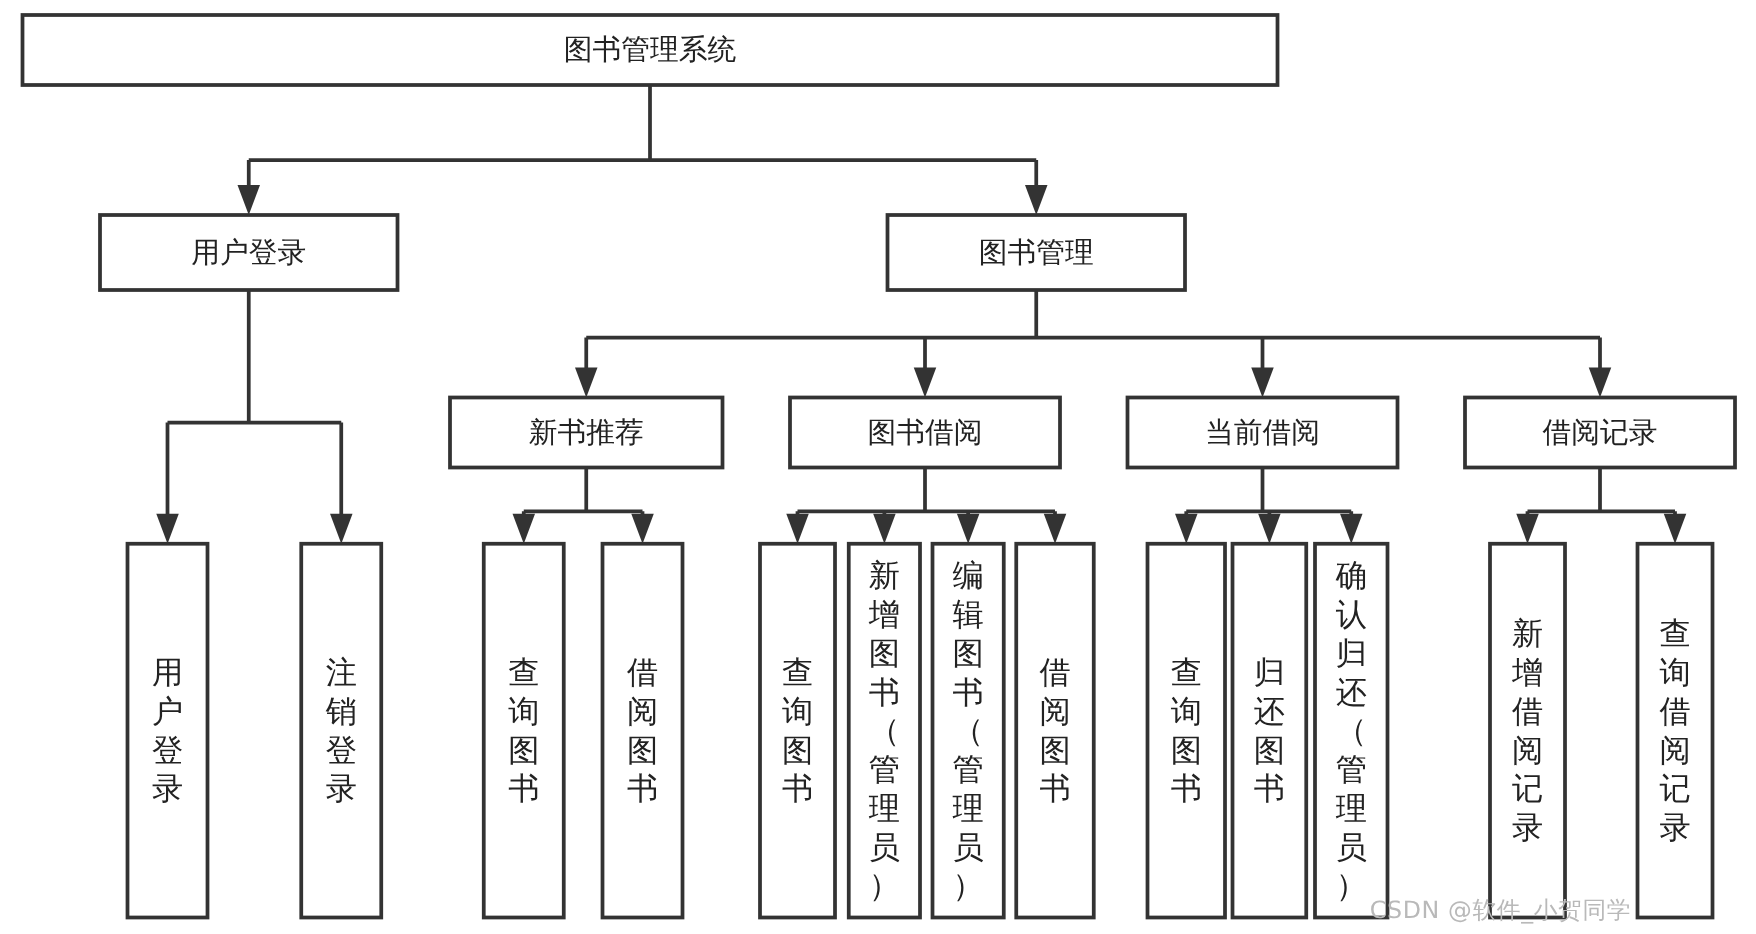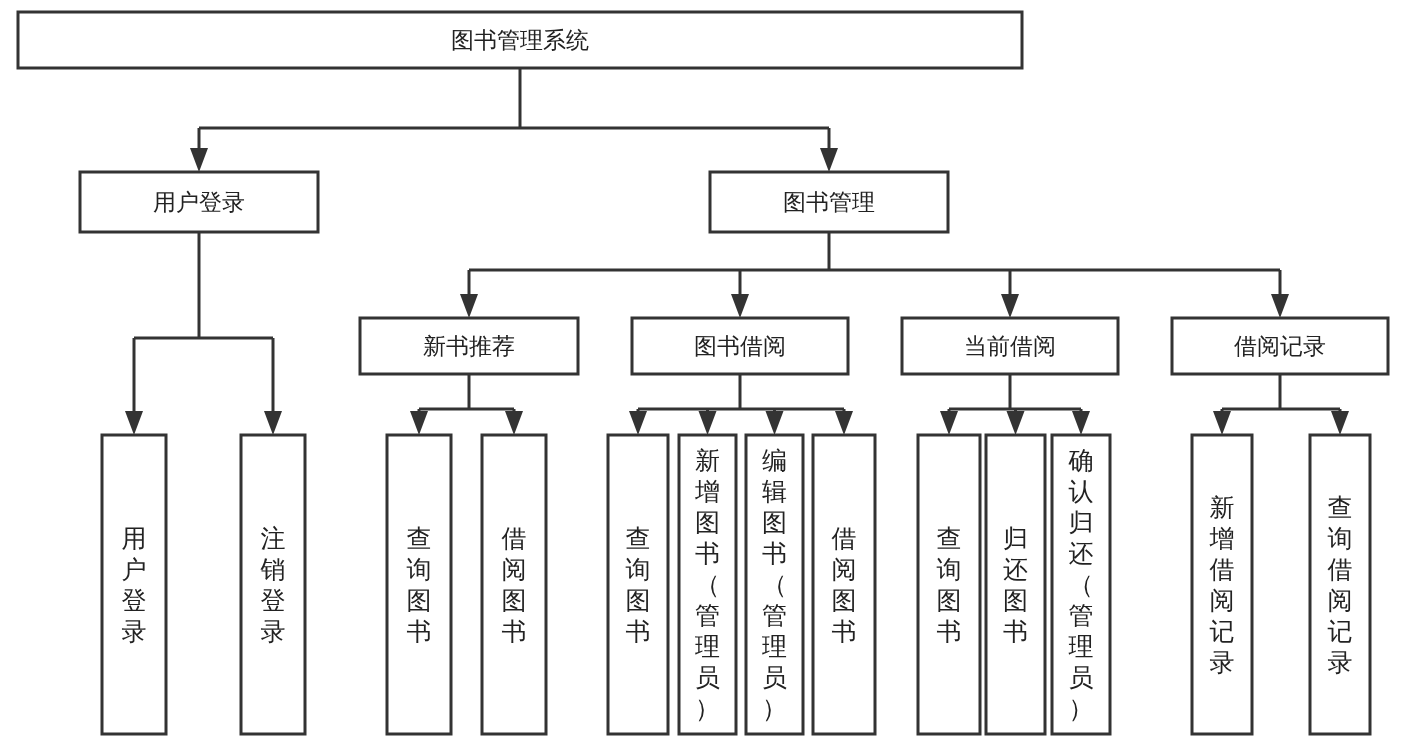--- a/index.html
+++ b/index.html
@@ -217,13 +217,14 @@
         <g>
           <rect x="1192" y="435" width="60" height="299" class="node-box"></rect>
           <text x="1222" y="515.5" class="node-label-v"><tspan x="1222" dy="0">新</tspan><tspan x="1222" dy="31">增</tspan><tspan x="1222" dy="31">借</tspan><tspan x="1222" dy="31">阅</tspan><tspan x="1222" dy="31">记</tspan><tspan x="1222" dy="31">录</tspan></text>
         </g>
         <g>
           <rect x="1310" y="435" width="60" height="299" class="node-box"></rect>
           <text x="1340" y="515.5" class="node-label-v"><tspan x="1340" dy="0">查</tspan><tspan x="1340" dy="31">询</tspan><tspan x="1340" dy="31">借</tspan><tspan x="1340" dy="31">阅</tspan><tspan x="1340" dy="31">记</tspan><tspan x="1340" dy="31">录</tspan></text>
         </g>
       </g>
   </svg>
+  <div class="watermark">CSDN @软件_小贺同学</div>
 </div>
 
 </body></html>

